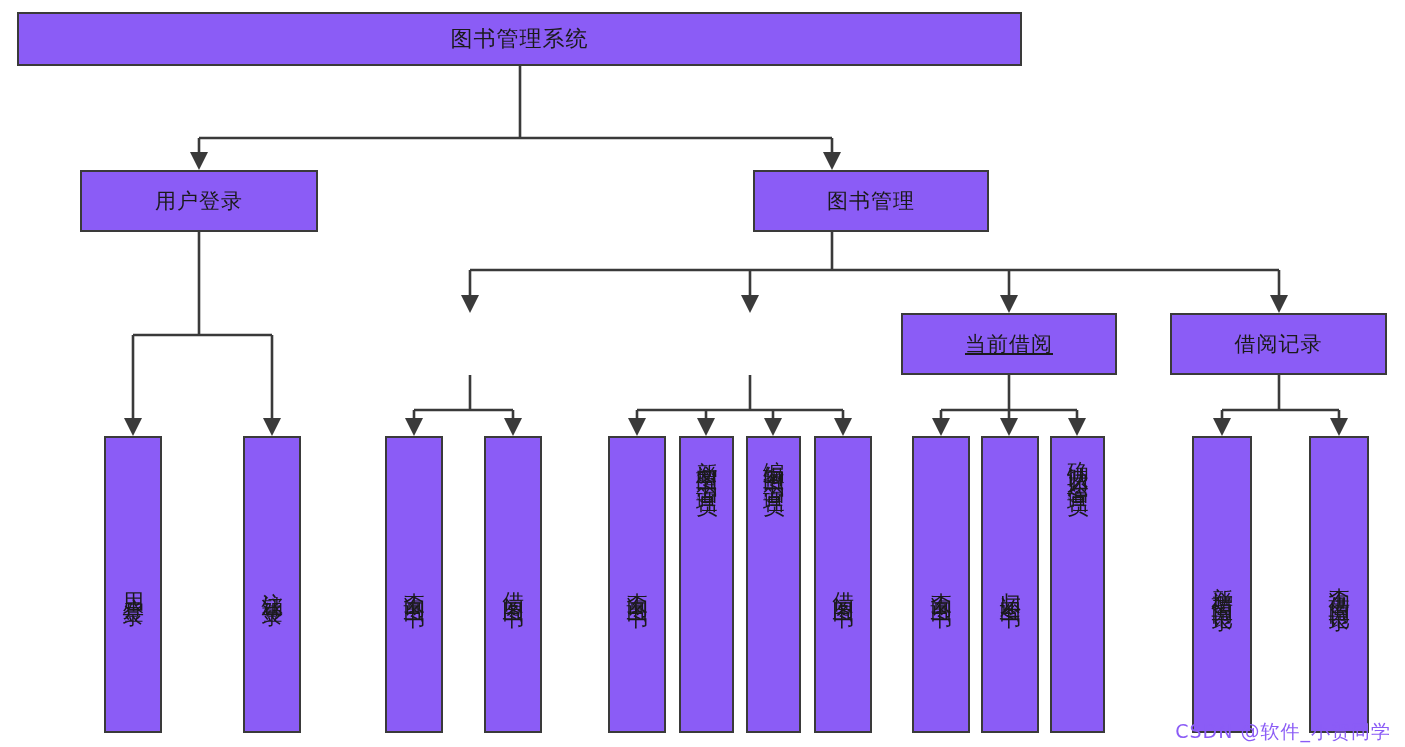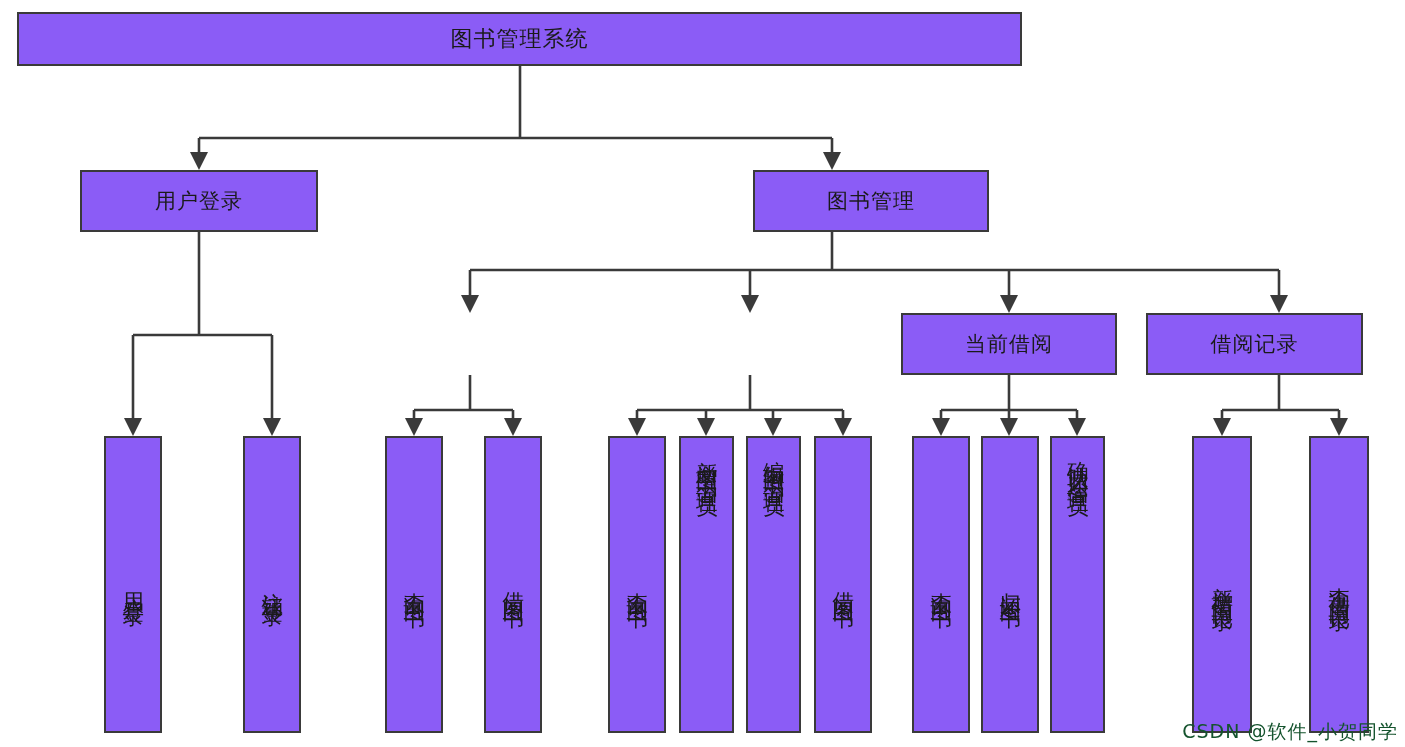--- a/index.html
+++ b/index.html
@@ -63,24 +63,24 @@
   #wires path,#wires line{
     stroke:#3a3a3a;
     stroke-width:2.6;
     fill:none;
   }
   .arrowhead{fill:#3a3a3a;stroke:none;}
 
   
   #watermark{
     position:absolute;
-    right:7px;
+    right:14px;
     bottom:2px;
     font-size:19px;
-    color:#14532d;
+    color:#8b5cf6;
     letter-spacing:1px;
     white-space:nowrap;
     font-family:"DejaVu Sans","Liberation Sans",sans-serif;
   }
 </style>
 </head>
 <body>
 
 <div id="canvas">
 
@@ -156,25 +156,25 @@
   <div class="node h" style="left:80px;top:170px;width:238px;height:62px;">
     <span>用户登录</span>
   </div>
 
   <div class="node h" style="left:711px;top:170px;width:236px;height:62px;margin-left:42px;">
     <span>图书管理</span>
   </div>
 
 
 
-  <div class="node h" style="left:901px;top:313px;width:216px;height:62px;">
+  <div class="node h" style="left:901px;top:313px;width:216px;height:62px;text-decoration:underline;">
     <span>当前借阅</span>
   </div>
 
-  <div class="node h" style="left:1146px;top:313px;width:217px;height:62px;">
+  <div class="node h" style="left:1170px;top:313px;width:217px;height:62px;">
     <span>借阅记录</span>
   </div>
 
   <div class="node v center" style="left:104px;top:436px;width:58px;height:297px;">
     <span class="vtext">用户登录</span>
   </div>
 
   <div class="node v center" style="left:243px;top:436px;width:58px;height:297px;">
     <span class="vtext">注销登录</span>
   </div>

